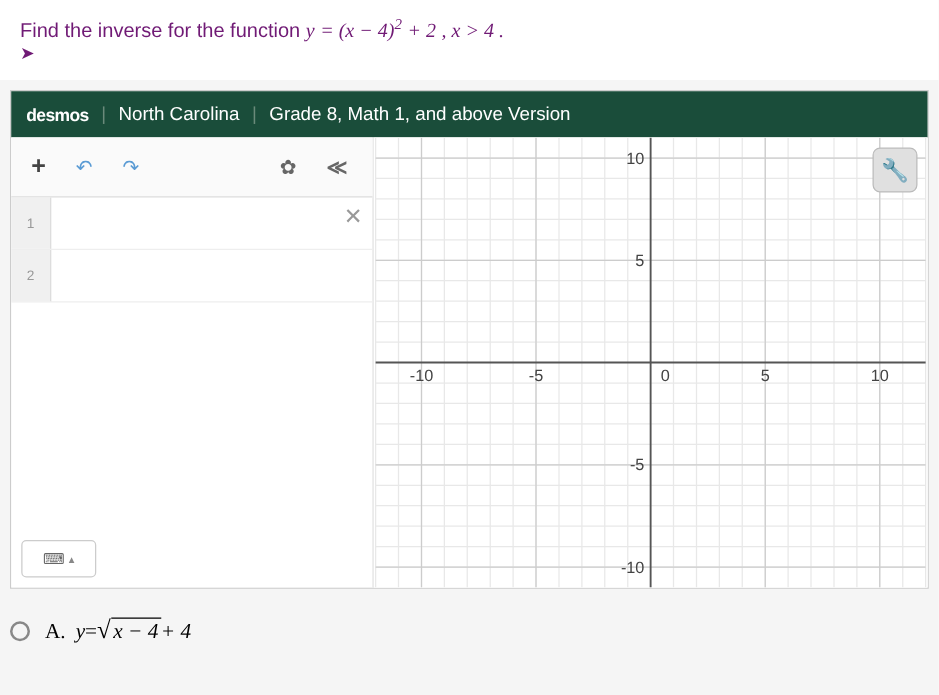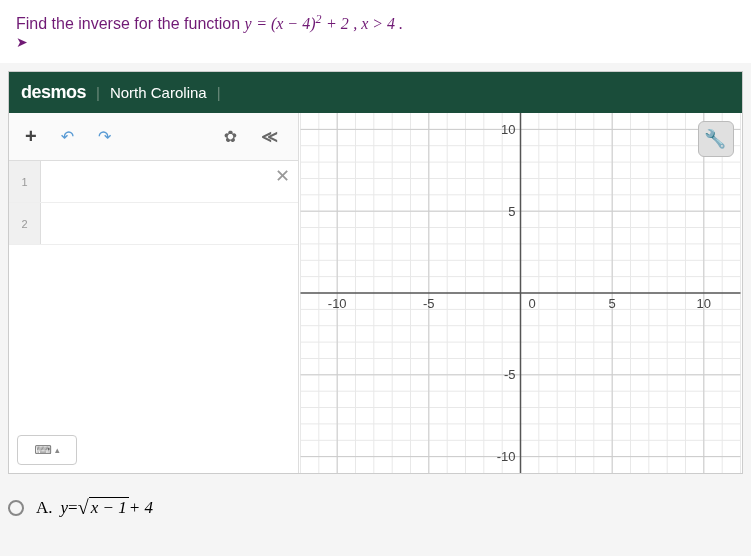--- a/index.html
+++ b/index.html
@@ -31,21 +31,21 @@
     .header-bar {
       background: #1a4d3a;
       color: #fff;
       display: flex;
       align-items: center;
       padding: 10px 12px;
       font-size: 15px;
     }
     .header-bar .brand {
       font-weight: bold;
-      font-size: 18px;
+      font-size: 14px;
       letter-spacing: -0.5px;
       text-align: right;
     }
     .header-bar .divider {
       margin: 0 10px;
       color: #6a8a7a;
     }
     .main-area {
       display: flex;
       background: #fff;
@@ -204,20 +204,21 @@
   <br>
   <span style="font-size:14px;">➤</span>
 </div>
 
 <div class="app-container">
   <div class="header-bar">
     <span class="brand">desmos</span>
     <span class="divider">|</span>
     <span>North Carolina</span>
     <span class="divider">|</span>
+    <span>Grade 8, Math 1, and above Version</span>
   </div>
 
   <div class="main-area">
     <div class="left-panel">
       <div class="toolbar">
         <div class="tool-btn add">+</div>
         <div class="tool-btn undo">↶</div>
         <div class="tool-btn redo">↷</div>
         <div class="tool-btn settings">✿</div>
         <div class="tool-btn collapse">≪</div>
@@ -322,16 +323,16 @@
   </div>
 </div>
 
 <div class="answer-row">
   <div class="radio"></div>
   <span class="answer-label">A.</span>
   <span class="sqrt">
     <span>y</span>
     <span style="font-style:normal"> = </span>
     <span class="sqrt-sign">√</span>
-    <span class="sqrt-content">x − 1</span>
+    <span class="sqrt-content">x − 4</span>
     <span> + 4</span>
   </span>
 </div>
 
 </body></html>

